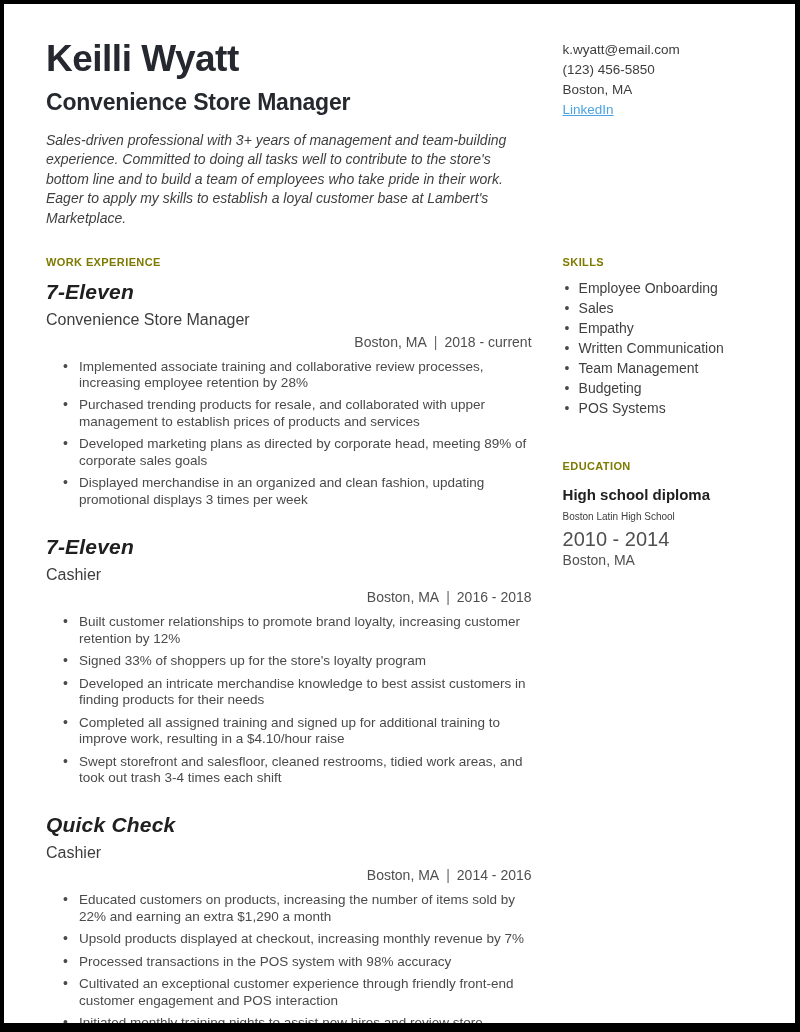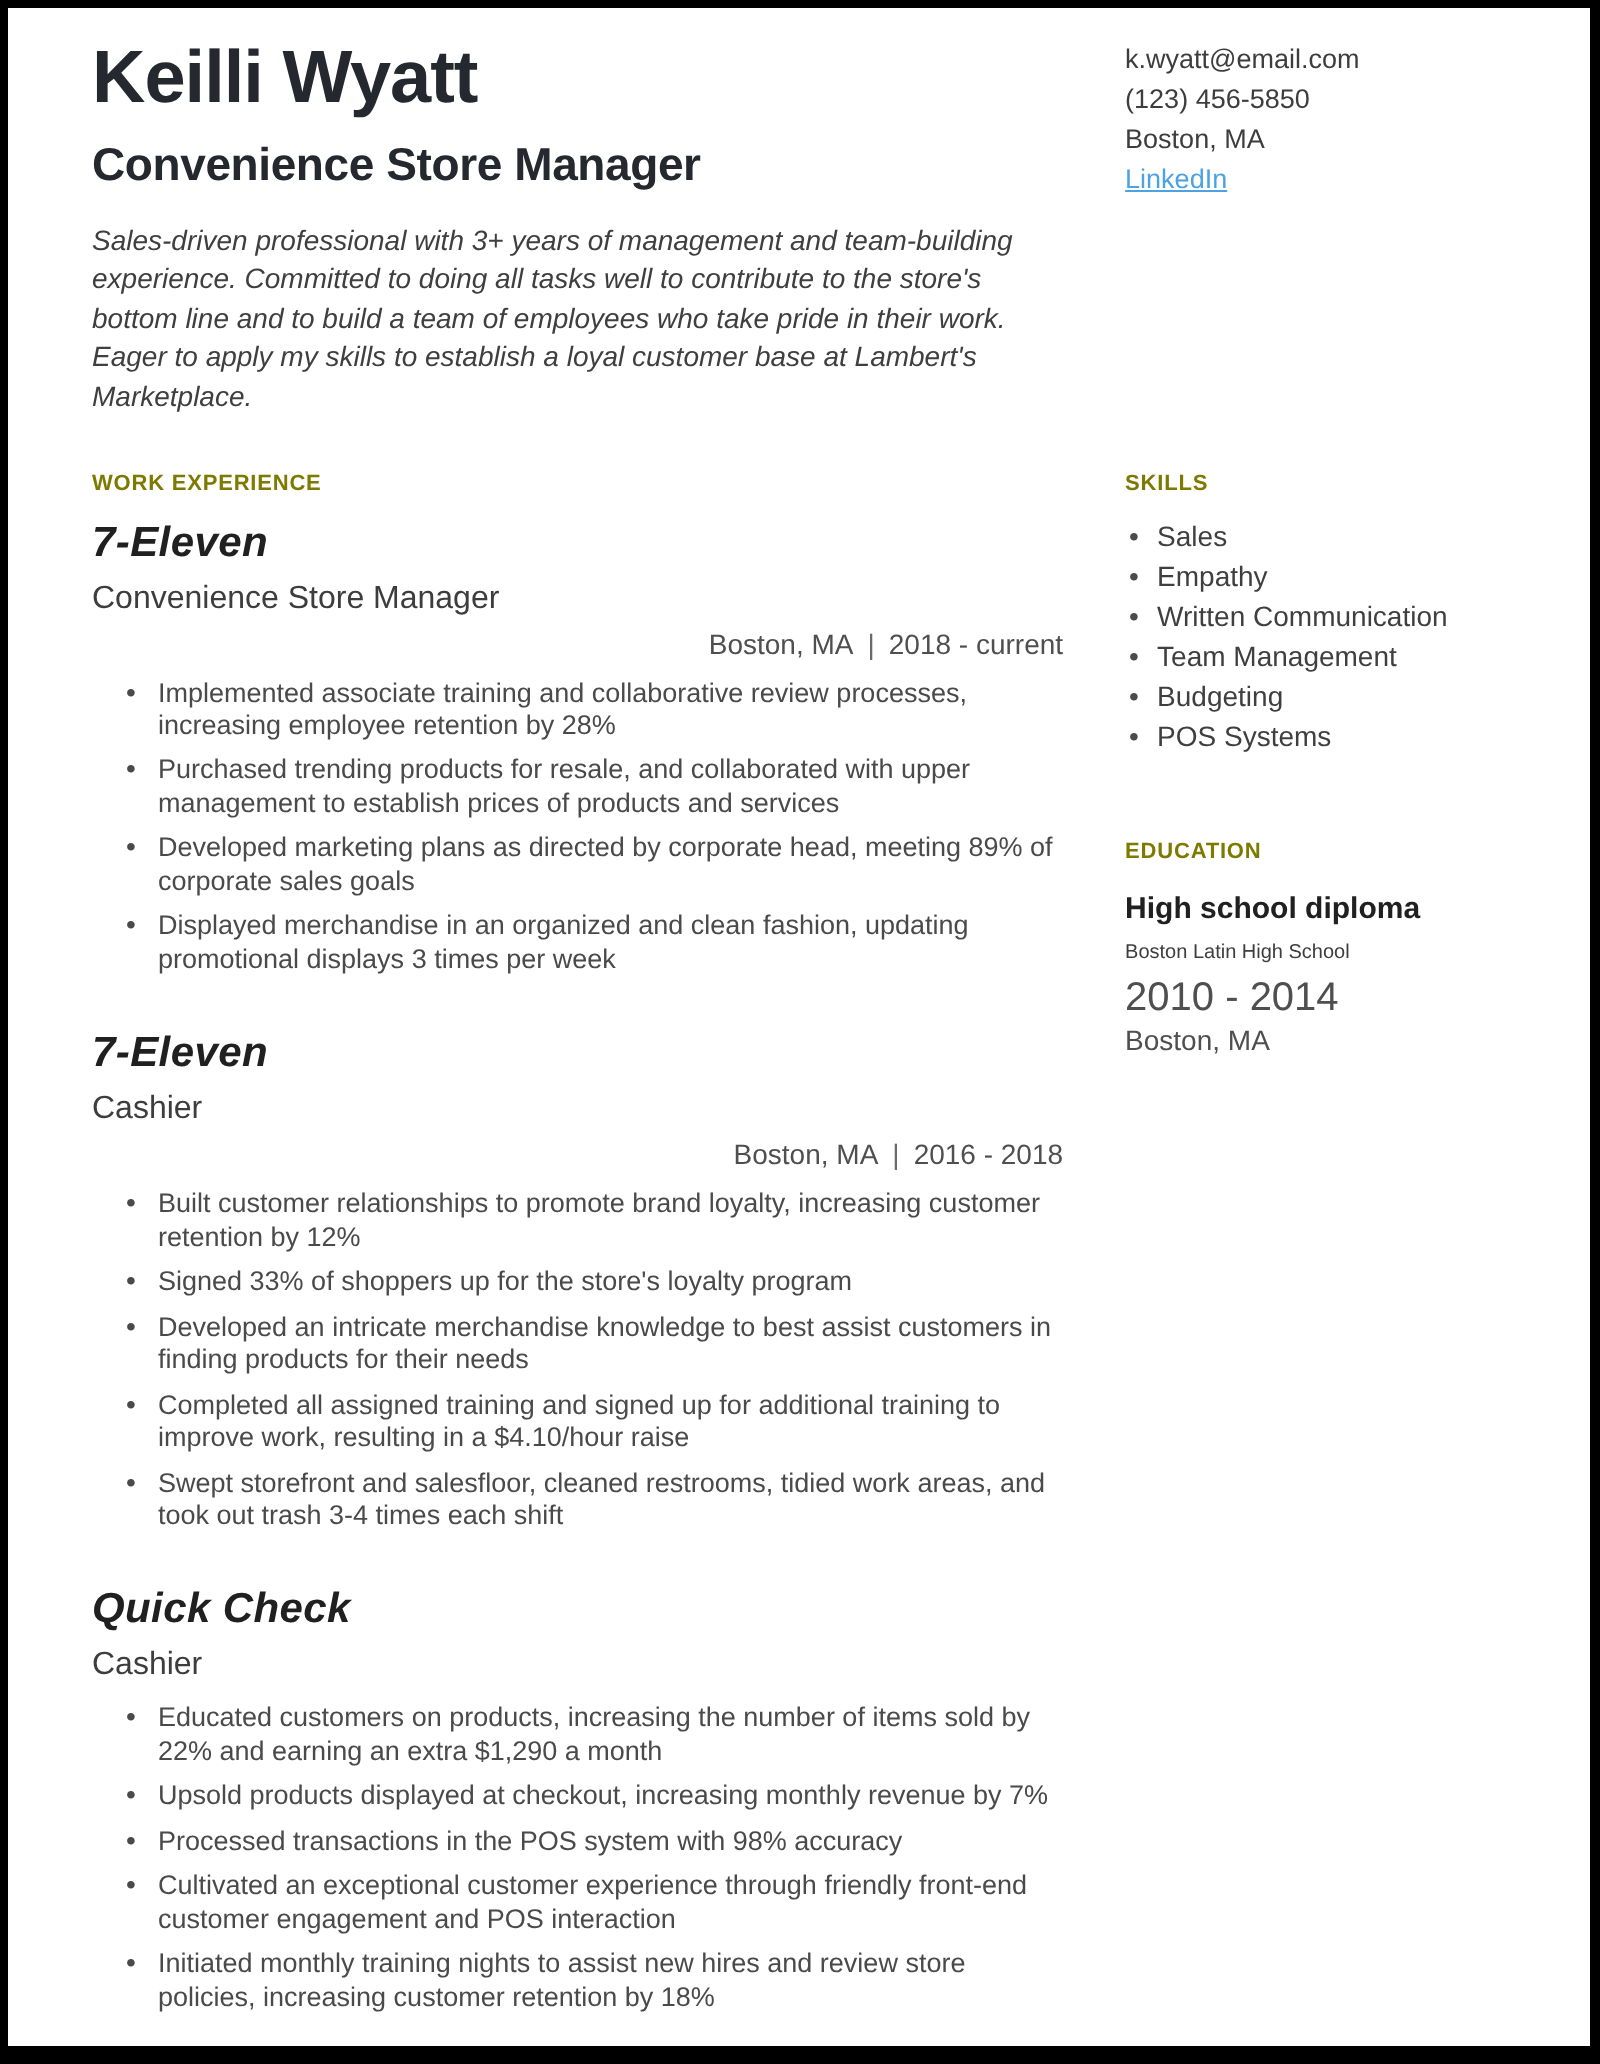--- a/index.html
+++ b/index.html
@@ -6,21 +6,21 @@
   html, body { width: 800px; height: 1032px; }
   body {
     background: #000000;
     font-family: "Liberation Sans", "DejaVu Sans", sans-serif;
     -webkit-font-smoothing: antialiased;
   }
   .page {
     position: absolute;
     top: 4px; left: 4px; right: 5px; bottom: 9px;
     background: #ffffff;
-    padding: 14px 40px 20px 42px;
+    padding: 34px 40px 20px 42px;
     overflow: hidden;
   }
   
   .header-row { display: flex; }
   .header-left { width: 492px; }
   .header-right { margin-left: 31px; width: 195px; padding-top: 2px; }
   .name {
     font-size: 37px;
     font-weight: 800;
     color: #25282e;
@@ -181,34 +181,38 @@
           <li>Signed 33% of shoppers up for the store's loyalty program</li>
           <li>Developed an intricate merchandise knowledge to best assist customers in finding products for their needs</li>
           <li>Completed all assigned training and signed up for additional training to improve work, resulting in a $4.10/hour raise</li>
           <li>Swept storefront and salesfloor, cleaned restrooms, tidied work areas, and took out trash 3-4 times each shift</li>
         </ul>
       </div>
 
       <div class="job">
         <div class="company">Quick Check</div>
         <div class="role">Cashier</div>
+        <div class="meta">
+          <span>Boston, MA</span><span class="sep">|</span><span>2014 - 2016</span>
+        </div>
         <ul class="bullets">
           <li>Educated customers on products, increasing the number of items sold by 22% and earning an extra $1,290 a month</li>
           <li>Upsold products displayed at checkout, increasing monthly revenue by 7%</li>
           <li>Processed transactions in the POS system with 98% accuracy</li>
           <li>Cultivated an exceptional customer experience through friendly front-end customer engagement and POS interaction</li>
           <li>Initiated monthly training nights to assist new hires and review store policies, increasing customer retention by 18%</li>
         </ul>
       </div>
     </div>
 
     <div class="col-right">
       <div>
         <div class="section-heading">SKILLS</div>
         <ul class="skills-list">
+          <li>Employee Onboarding</li>
           <li>Sales</li>
           <li>Empathy</li>
           <li>Written Communication</li>
           <li>Team Management</li>
           <li>Budgeting</li>
           <li>POS Systems</li>
         </ul>
       </div>
 
       <div class="education-section">

